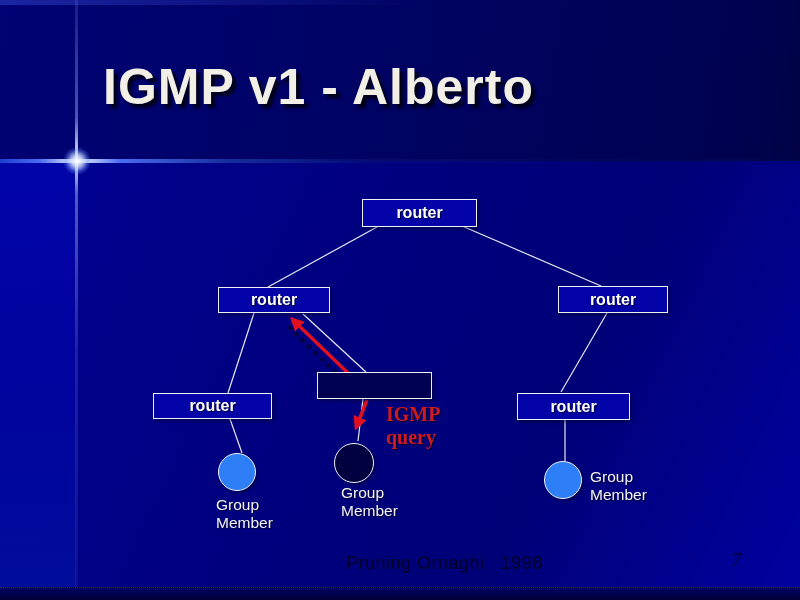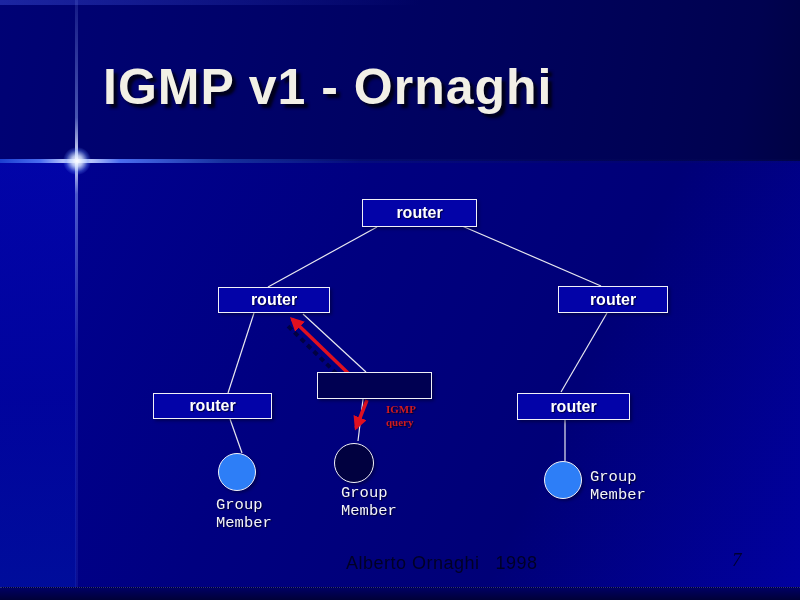--- a/index.html
+++ b/index.html
@@ -66,26 +66,26 @@
     text-shadow:1px 1px 1px #000040;
   }
   .rbox.dark{background:#000052;}
   .node-circle{
     position:absolute;border-radius:50%;box-sizing:border-box;
     border:1.5px solid #f2f2fa;box-shadow:2px 2px 3px rgba(0,0,30,.4);
   }
   .node-circle.member{background:#2d7ef7;}
   .node-circle.nonmember{background:#010140;}
   .gm-label{
-    position:absolute;color:#f4f4f8;font-family:Liberation Mono, monospace;
+    position:absolute;color:#f4f4f8;font-family:Liberation Sans, sans-serif;
     font-size:15.5px;line-height:1.18;text-shadow:1px 1px 1px rgba(0,0,30,.8);
   }
   .query-label{
     position:absolute;color:#cf1a20;font-family:"Liberation Serif",serif;
-    font-size:11px;line-height:1.15;font-weight:bold;
+    font-size:20px;line-height:1.15;font-weight:bold;
     text-shadow:1px 1px 1px rgba(0,0,30,.8);
   }
   
   .footer-text{
     position:absolute;left:346px;top:553px;
     font-size:18px;color:#000026;letter-spacing:.5px;white-space:nowrap;
   }
   .footer-text .year{margin-left:16px;}
   .page-number{
     position:absolute;left:732px;top:549px;
@@ -100,21 +100,21 @@
 
   <div class="bg-top"></div>
   <div class="bg-body"></div>
   <div class="left-strip"></div>
   <div class="bg-top-edge"></div>
   <div class="flare-h"></div>
   <div class="flare-v"></div>
   <div class="flare-core"></div>
   <div class="bottom-bar"></div>
 
-  <h1 class="title">IGMP v1 - Ornaghi</h1>
+  <h1 class="title">IGMP v1 - Alberto</h1>
 
   <svg class="connectors" viewBox="0 0 800 600" xmlns="http://www.w3.org/2000/svg">
     <defs>
       <marker id="arrowRed" viewBox="0 0 10 10" refX="8" refY="5" markerWidth="4" markerHeight="4" orient="auto">
         <path d="M0,0 L10,5 L0,10 z" fill="#e01020"></path>
       </marker>
     </defs>
     <g stroke="#e8e8f0" stroke-width="1.2">
       <line x1="377" y1="227" x2="268" y2="287"></line>
       <line x1="462" y1="226" x2="601" y2="286"></line>
@@ -150,17 +150,17 @@
   <div class="node-circle member" style="left:218px;top:453px;width:38px;height:38px;"></div>
   <div class="node-circle nonmember" style="left:334px;top:443px;width:40px;height:40px;"></div>
   <div class="node-circle member" style="left:544px;top:461px;width:38px;height:38px;"></div>
 
   <div class="gm-label" style="left:216px;top:496px;width:64px;">Group Member</div>
   <div class="gm-label" style="left:341px;top:484px;width:64px;">Group Member</div>
   <div class="gm-label" style="left:590px;top:468px;width:70px;">Group Member</div>
   <div class="query-label" style="left:386px;top:403px;width:50px;">IGMP query</div>
 
   <div class="footer-text">
-    <span>Alberto Ornaghi</span><span class="year">1998</span>
+    <span>Pruning Ornaghi</span><span class="year">1998</span>
   </div>
   <div class="page-number">7</div>
 
 </div>
 
 </body></html>

